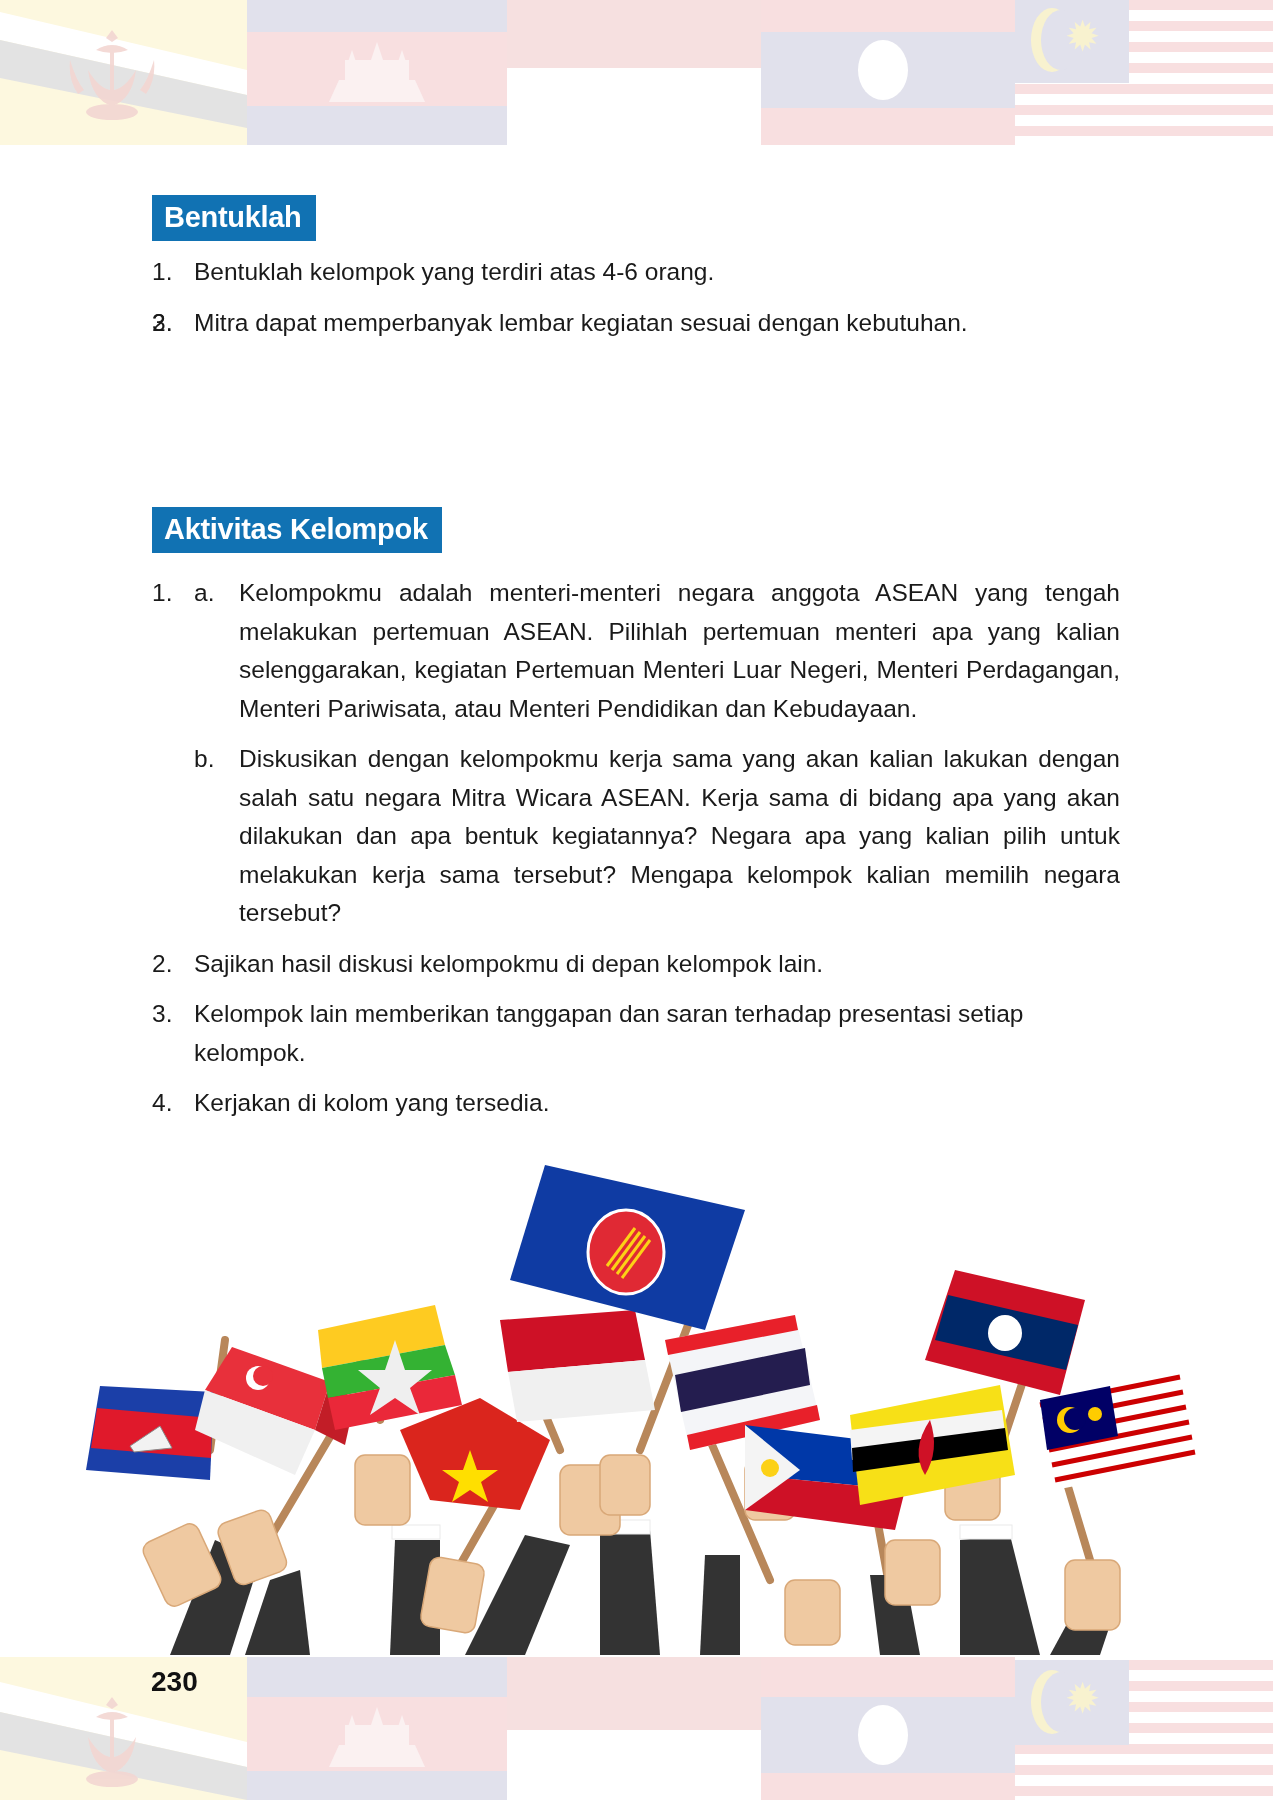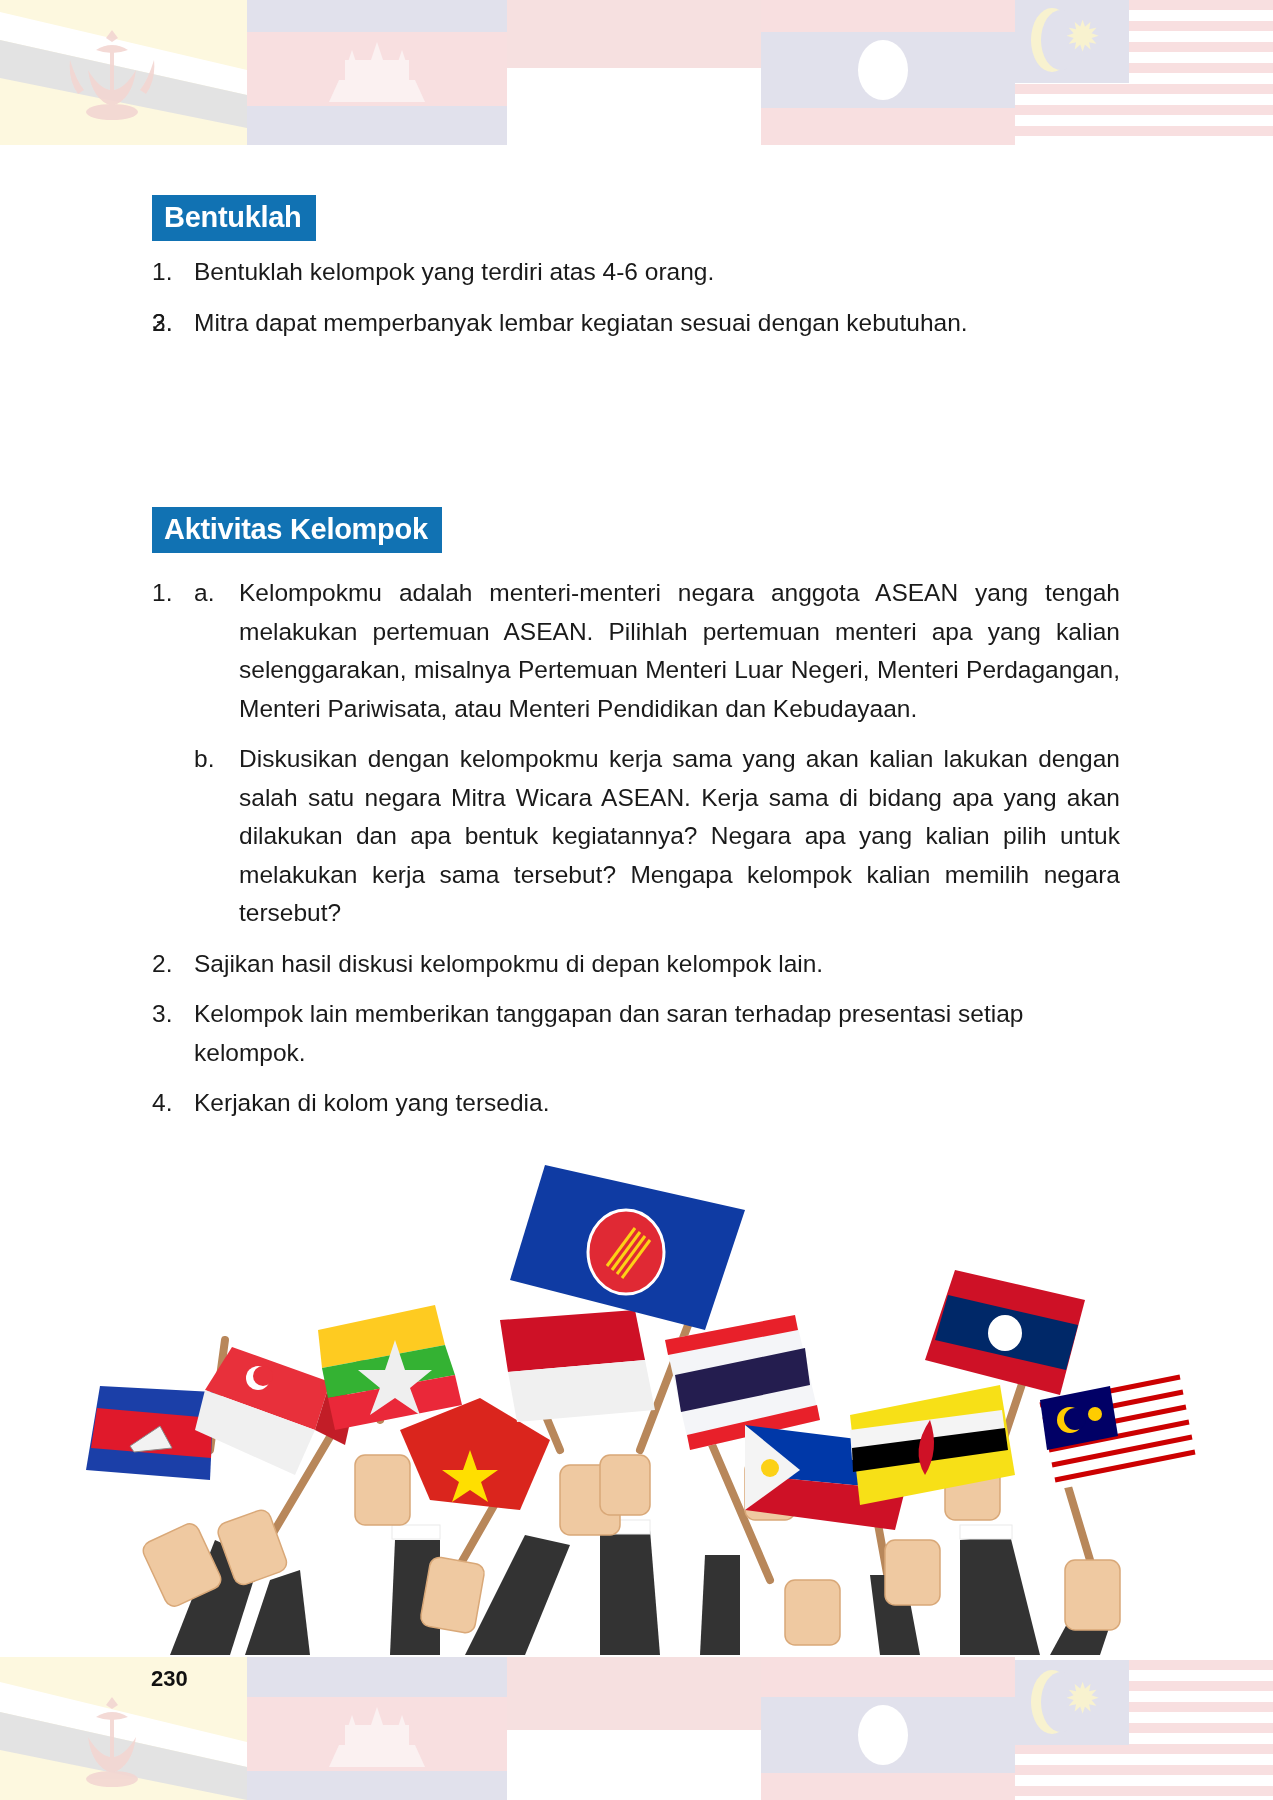--- a/index.html
+++ b/index.html
@@ -19,21 +19,21 @@
     font-weight: bold; font-size: 29px;
     padding: 6px 14px 7px 12px;
     letter-spacing: -0.3px;
   }
   .list { position: absolute; left: 152px; width: 968px; font-size: 24.5px; line-height: 38.5px; }
   .item { position: relative; padding-left: 42px; }
   .item .num { position: absolute; left: 0; top: 0; }
   .sub { position: relative; padding-left: 45px; text-align: justify; margin-top: 6px; }
   .sub .num { position: absolute; left: 0; top: 0; }
   .sublist { margin-left: 0; }
-  .page-number { position: absolute; left: 151px; top: 1666px; font-size: 22px; font-weight: bold; color: #111; }
+  .page-number { position: absolute; left: 151px; top: 1666px; font-size: 28px; font-weight: bold; color: #111; }
   .illus { position: absolute; left: 70px; top: 1150px; width: 1130px; height: 510px; }
 </style>
 </head>
 <body>
 
 <div class="band top">
 
   <div class="bg-flag" style="left:0;width:247px;background:#fdf8df;">
     <svg width="247" height="145" viewBox="0 0 247 145">
       <polygon points="0,12 247,70 247,95 0,40" fill="#ffffff"></polygon>
@@ -105,21 +105,21 @@
 </div>
 
 <div class="section-heading" style="top:507px;">Aktivitas Kelompok</div>
 
 <div class="list" style="top:566px;">
   <div class="item">
     <span class="num">1.</span>
     <div class="sublist" style="margin-top:8px;">
       <div class="sub">
         <span class="num">a.</span>
-        <span>Kelompokmu adalah menteri-menteri negara anggota ASEAN yang tengah melakukan pertemuan ASEAN. Pilihlah pertemuan menteri apa yang kalian selenggarakan, misalnya Pertemuan Menteri Luar Negeri, Menteri Perdagangan, Menteri Pariwisata, atau Menteri Pendidikan dan Kebudayaan.</span>
+        <span>Kelompokmu adalah menteri-menteri negara anggota ASEAN yang tengah melakukan pertemuan ASEAN. Pilihlah pertemuan menteri apa yang kalian selenggarakan, kegiatan Pertemuan Menteri Luar Negeri, Menteri Perdagangan, Menteri Pariwisata, atau Menteri Pendidikan dan Kebudayaan.</span>
       </div>
       <div class="sub" style="margin-top:12px;">
         <span class="num">b.</span>
         <span>Diskusikan dengan kelompokmu kerja sama yang akan kalian lakukan dengan salah satu negara Mitra Wicara ASEAN. Kerja sama di bidang apa yang akan dilakukan dan apa bentuk kegiatannya? Negara apa yang kalian pilih untuk melakukan kerja sama tersebut? Mengapa kelompok kalian memilih negara tersebut?</span>
       </div>
     </div>
   </div>
   <div class="item" style="margin-top:12px;">
     <span class="num">2.</span>
     <span>Sajikan hasil diskusi kelompokmu di depan kelompok lain.</span>

